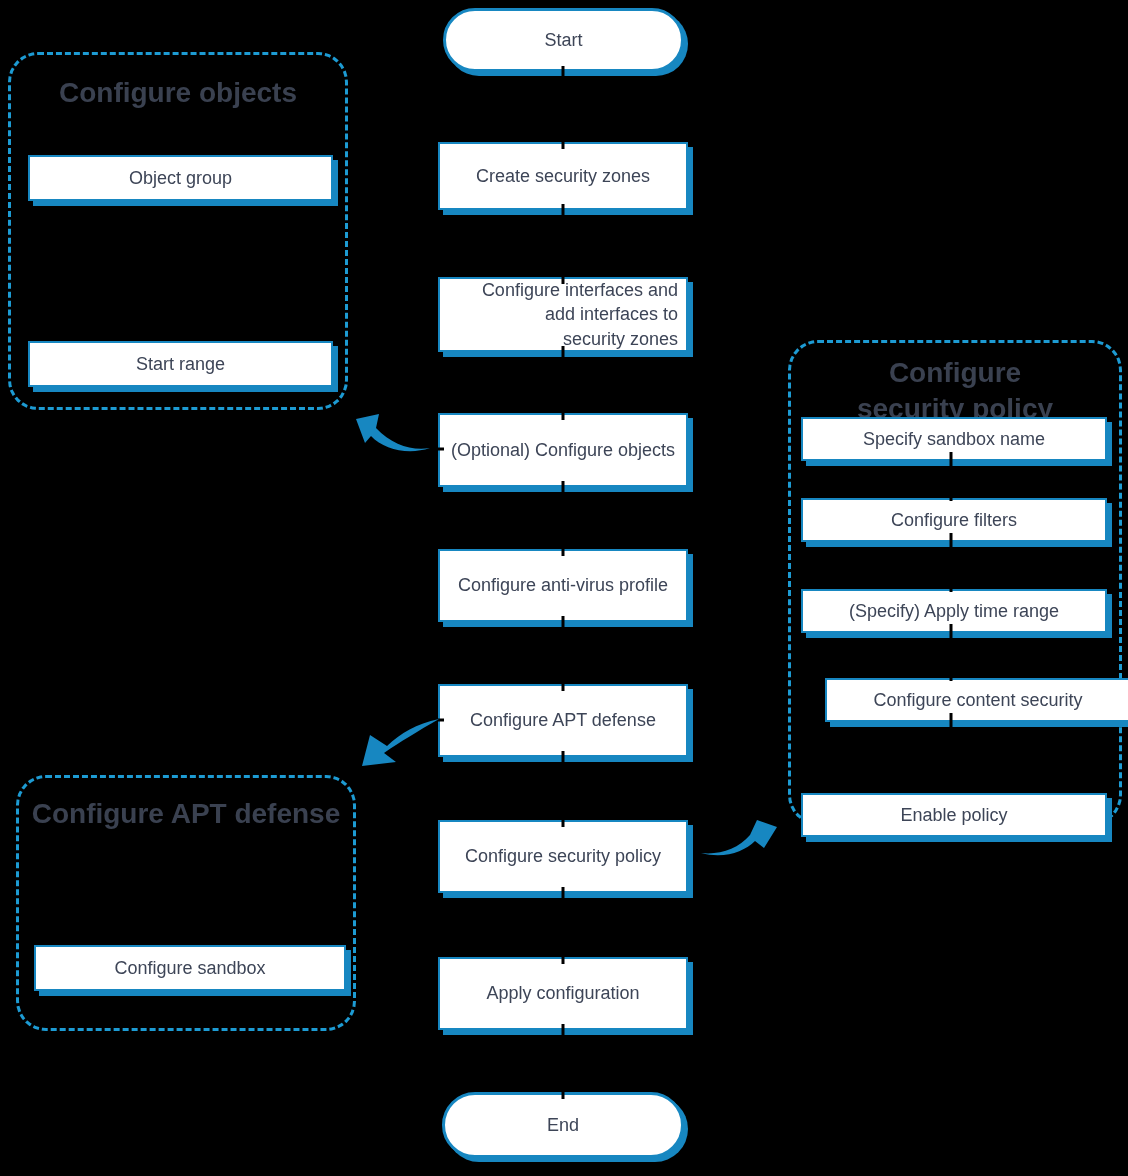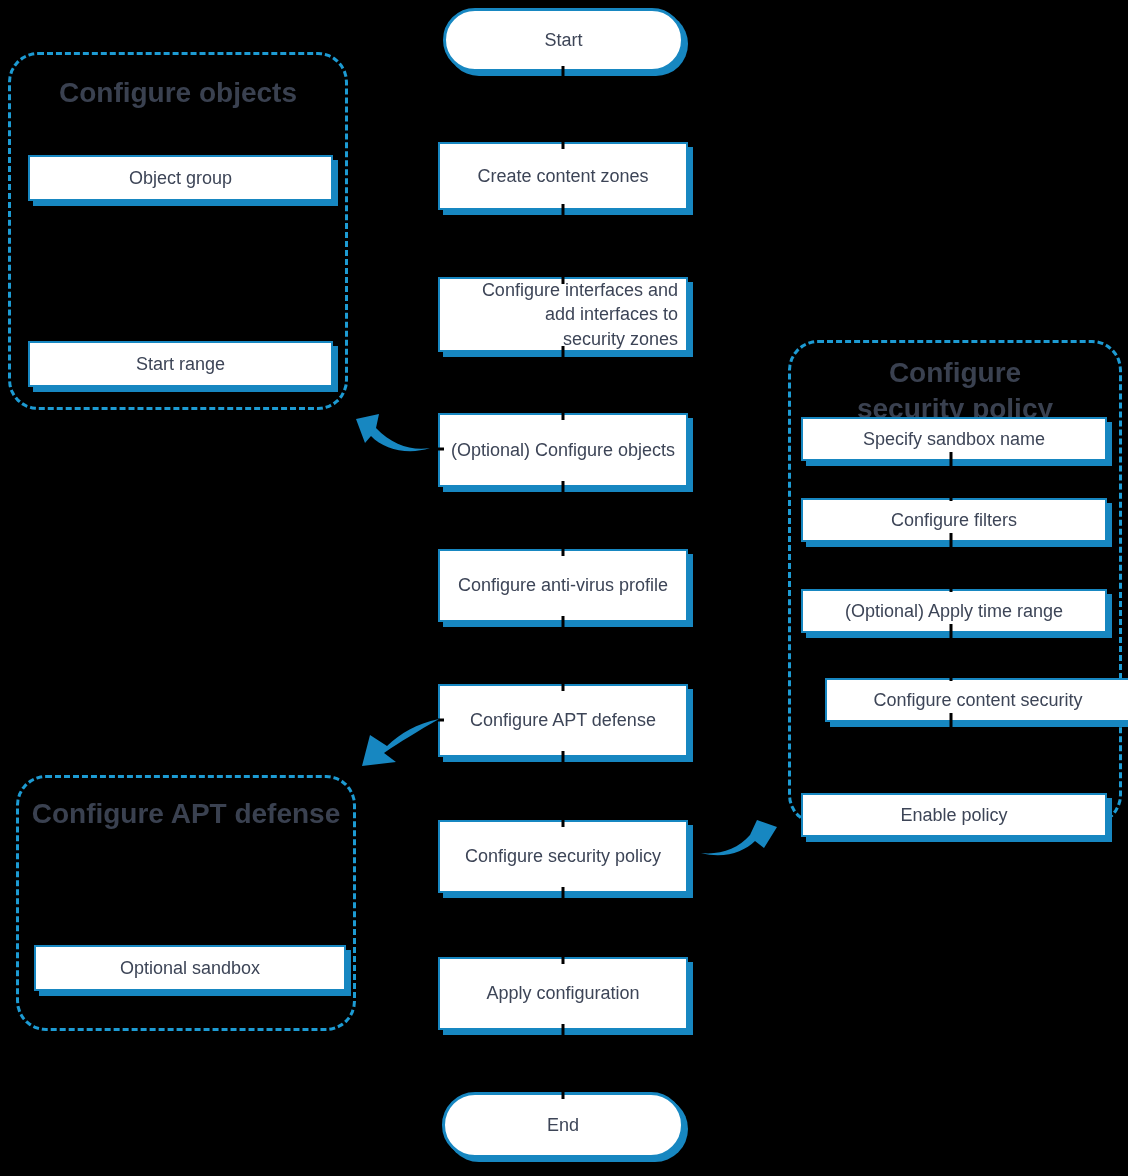--- a/index.html
+++ b/index.html
@@ -49,21 +49,21 @@
   .connector{stroke:var(--connector-black,#000);stroke-width:3;fill:none;}
   .swoosh{fill:var(--accent-blue,#1787c1);stroke:none;}
 </style>
 </head>
 <body>
 
 <div class="stage">
 
   <div class="node pill" style="left:443px;top:8px;width:241px;height:64px;">Start</div>
 
-  <div class="node" style="left:438px;top:142px;width:250px;height:68px;">Create content zones</div>
+  <div class="node" style="left:438px;top:142px;width:250px;height:68px;">Create security zones</div>
 
   <div class="node" style="left:438px;top:277px;width:250px;height:75px;padding-left:38px;">Configure interfaces and add interfaces to security zones</div>
 
   <div class="node" style="left:438px;top:549px;width:250px;height:73px;">Configure anti-virus profile</div>
 
   <div class="node" style="left:438px;top:413px;width:250px;height:74px;">(Optional) Configure objects</div>
 
   <div class="node" style="left:438px;top:684px;width:250px;height:73px;">Configure APT defense</div>
 
   <div class="node" style="left:438px;top:820px;width:250px;height:73px;">Configure security policy</div>
@@ -73,30 +73,30 @@
   <div class="node pill" style="left:442px;top:1092px;width:242px;height:66px;">End</div>
 
   <div class="group" style="left:8px;top:52px;width:340px;height:358px;">
     <div class="group-title" style="top:20px;">Configure objects</div>
     <div class="node" style="left:17px;top:100px;width:305px;height:46px;">Object group</div>
     <div class="node" style="left:17px;top:286px;width:305px;height:46px;">Start range</div>
   </div>
 
   <div class="group" style="left:16px;top:775px;width:340px;height:256px;">
     <div class="group-title" style="top:18px;">Configure APT defense</div>
-    <div class="node" style="left:15px;top:167px;width:312px;height:46px;">Optional sandbox</div>
+    <div class="node" style="left:15px;top:167px;width:312px;height:46px;">Configure sandbox</div>
   </div>
 
   <div class="group" style="left:788px;top:340px;width:334px;height:485px;">
     <div class="group-title" style="top:12px;">
       <span class="tspan" style="width:205px;">Configure security policy</span>
     </div>
     <div class="node" style="left:10px;top:74px;width:306px;height:44px;">Specify sandbox name</div>
     <div class="node" style="left:10px;top:155px;width:306px;height:44px;">Configure filters</div>
-    <div class="node" style="left:10px;top:246px;width:306px;height:44px;">(Optional) Apply time range</div>
+    <div class="node" style="left:10px;top:246px;width:306px;height:44px;">(Specify) Apply time range</div>
     <div class="node" style="left:8px;top:335px;width:306px;height:44px;margin-left:26px;">Configure content security</div>
     <div class="node" style="left:10px;top:450px;width:306px;height:44px;">Enable policy</div>
   </div>
 
   <svg class="overlay" width="1128" height="1176" viewBox="0 0 1128 1176">
 
     <line class="connector" x1="563" y1="66" x2="563" y2="149"></line>
     <line class="connector" x1="563" y1="204" x2="563" y2="284"></line>
     <line class="connector" x1="563" y1="346" x2="563" y2="420"></line>
     <line class="connector" x1="563" y1="481" x2="563" y2="556"></line>

